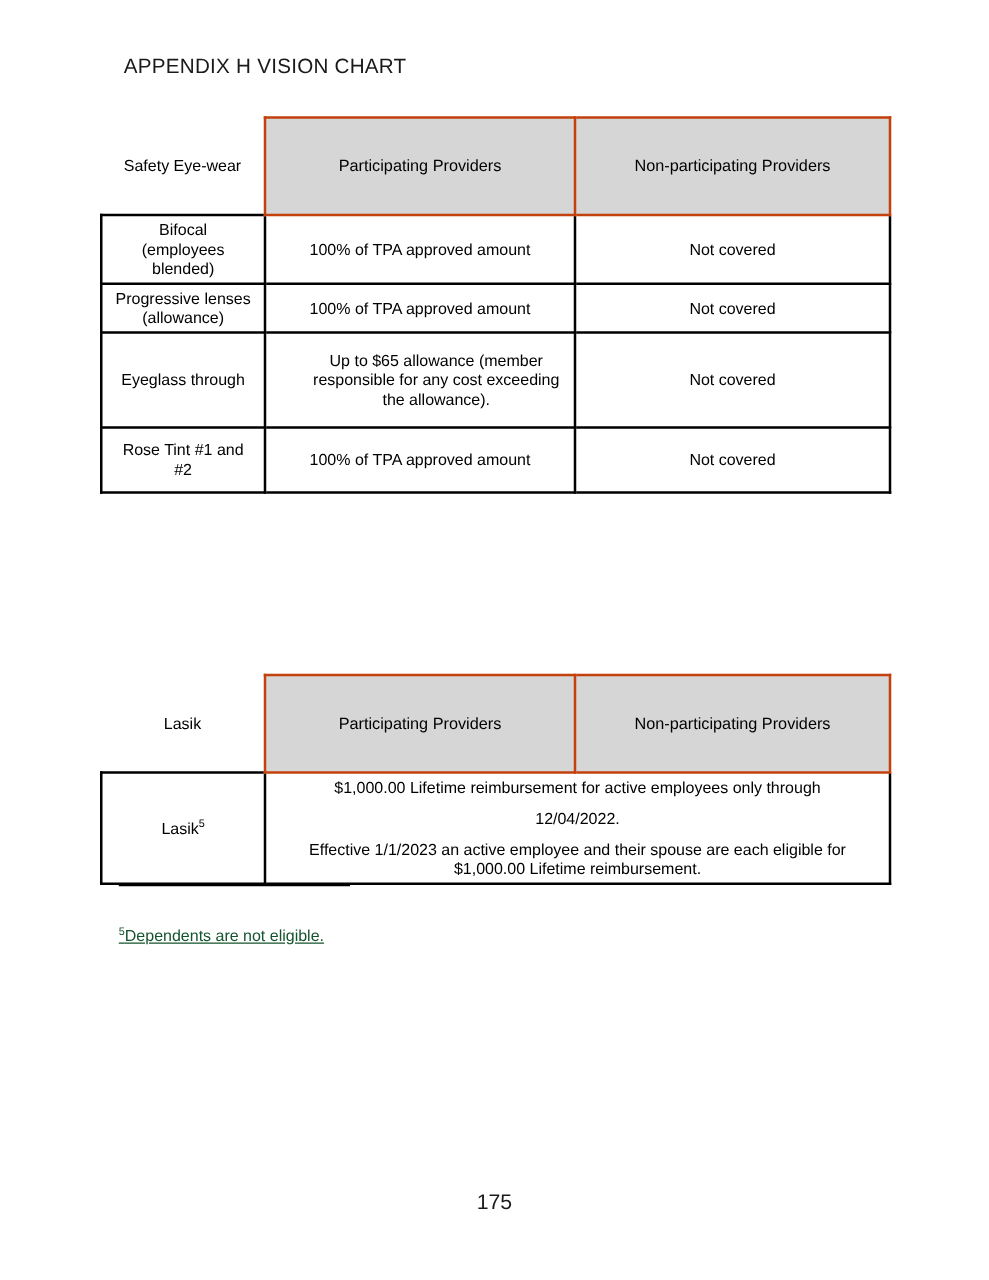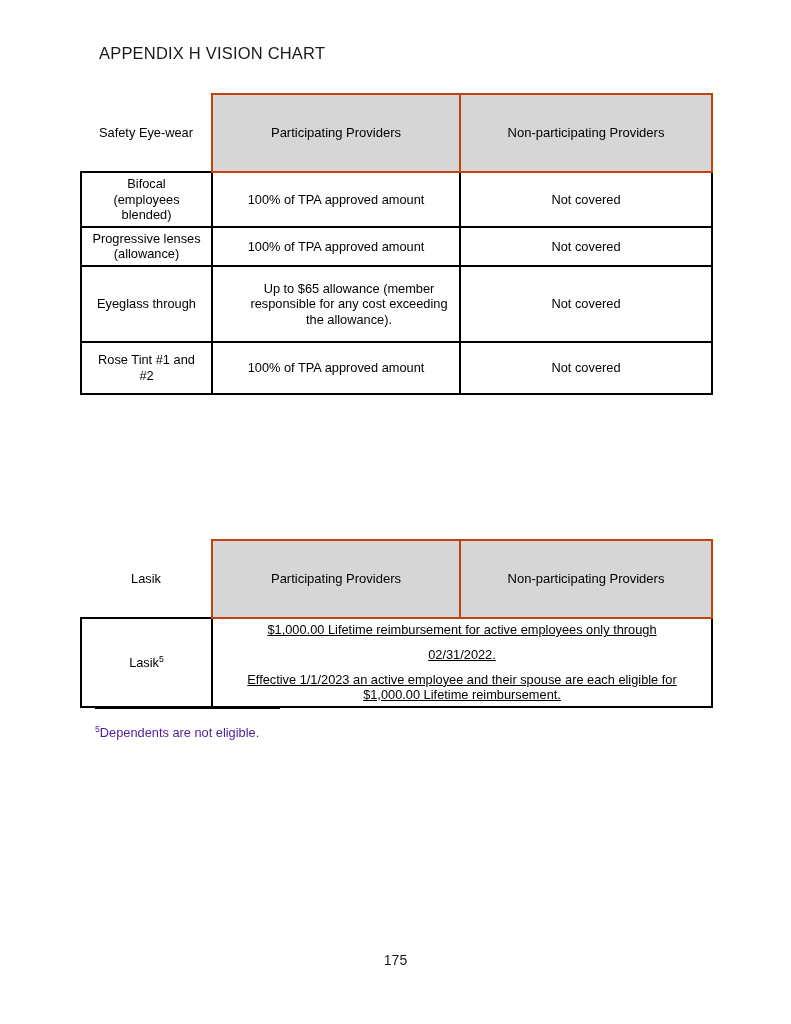--- a/index.html
+++ b/index.html
@@ -81,21 +81,20 @@
   .r-frames { height: 76px; }
   .r-hdr    { height: 78px; }
   .r-lasik  { height: 89px; }
 
   
   .lasik-body {
     padding: 8px 10px;
   }
   .lasik-body p {
     margin: 0 0 9px 0;
-    text-decoration: underline;
   }
   .lasik-body p:last-child {
     margin-bottom: 0;
     text-align: center;
   }
 
   sup {
     font-size: 0.68em;
     vertical-align: super;
     line-height: 0;
@@ -106,34 +105,35 @@
     position: absolute;
     left: 95px;
     top: 707px;
     width: 185px;
     height: 0;
     border-top: 2px solid #000000;
   }
   .footnote-text {
     position: absolute;
     left: 95px;
-    top: 725px;
+    top: 741px;
     font-size: 12.8px;
-    color: #4c1d95;
+    color: #14532d;
     white-space: nowrap;
+    text-decoration: underline;
   }
 
   
   .page-number {
     position: absolute;
     left: 0;
     top: 952px;
     width: 791px;
     text-align: center;
-    font-size: 14px;
+    font-size: 17px;
     color: #1a1a1a;
   }
 </style>
 </head>
 <body>
 
 <div class="page">
 
   <div class="doc-title">APPENDIX H VISION CHART</div>
 
@@ -199,21 +199,21 @@
         <th class="hdr-cell">Participating Providers</th>
         <th class="hdr-cell">Non-participating Providers</th>
       </tr>
 
       <tr class="r-lasik">
         <td class="body-cell">
           <span>Lasik</span><sup>5</sup>
         </td>
         <td class="body-cell lasik-body" colspan="2">
           <p>$1,000.00 Lifetime reimbursement for active employees only through</p>
-          <p>02/31/2022.</p>
+          <p>12/04/2022.</p>
           <p>Effective 1/1/2023 an active employee and their spouse are each eligible for $1,000.00 Lifetime reimbursement.</p>
         </td>
       </tr>
     </tbody>
   </table>
 
   <div class="footnote-rule"></div>
   <div class="footnote-text"><sup>5</sup><span>Dependents are not eligible.</span></div>
 
   <div class="page-number">175</div>

